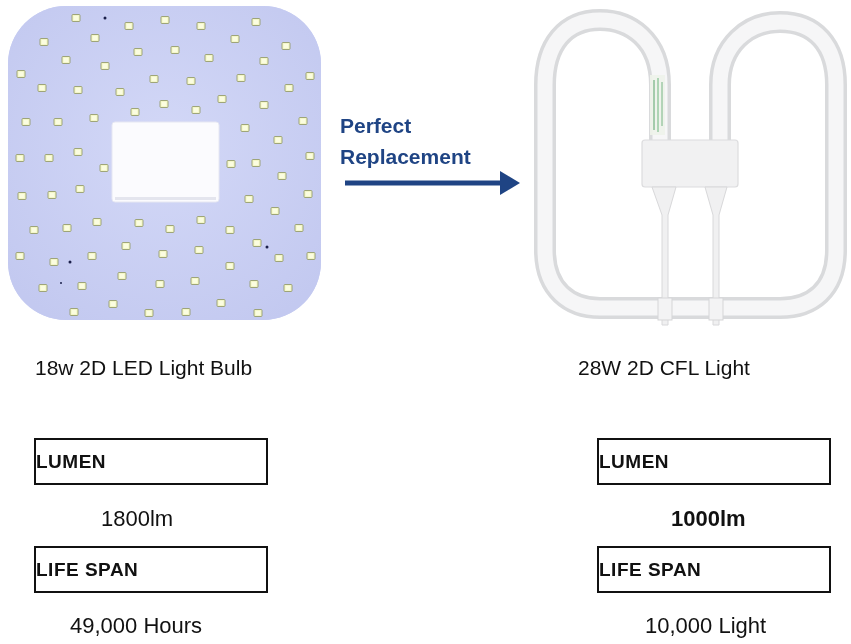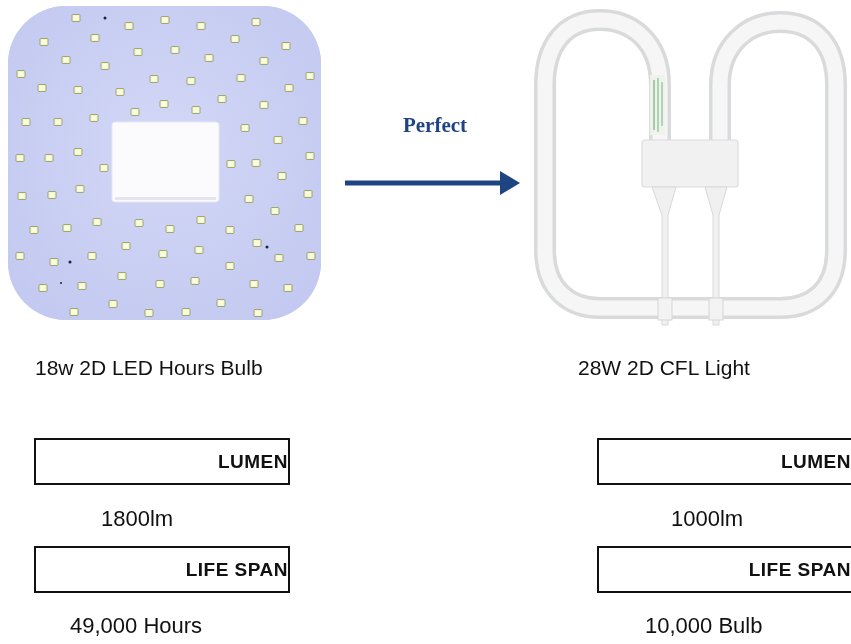--- a/index.html
+++ b/index.html
@@ -13,60 +13,59 @@
       left: 8px; top: 6px; width: 313px; height: 314px;
       background: #c9cff3;
       border-radius: 58px;
       overflow: hidden;
     }
     #led-board svg { width: 100%; height: 100%; display: block; }
 
     
     #replacement-caption {
       left: 340px; top: 110px; width: 190px;
-      text-align: center;
+      text-align: left;
       color: #1f4484;
       font-weight: bold;
       font-size: 21px;
       line-height: 31px;
-      font-family: Liberation Serif, serif;
     }
     #arrow {
       left: 345px; top: 168px; width: 175px; height: 30px;
     }
 
     
     #cfl-lamp {
       left: 530px; top: 0px; width: 321px; height: 340px;
     }
 
     .product-title {
       font-size: 21px;
       color: #111;
       white-space: nowrap;
     }
     #led-title { left: 35px; top: 356px; }
     #cfl-title { left: 578px; top: 356px; }
 
     .spec-box {
-      width: 256px; height: 47px;
+      width: 234px; height: 47px;
       border: 2px solid #111;
-      display: flex; align-items: center; justify-content: flex-end;
+      display: flex; align-items: center; justify-content: flex-start;
       font-weight: bold; font-size: 19px; letter-spacing: 0.5px;
       background: #fff;
     }
     #led-lumen-box { left: 34px; top: 438px; }
     #led-life-box  { left: 34px; top: 546px; }
     #cfl-lumen-box { left: 597px; top: 438px; }
     #cfl-life-box  { left: 597px; top: 546px; }
 
     .spec-value { font-size: 22px; white-space: nowrap; }
     #led-lumen-value { left: 101px; top: 506px; }
     #led-life-value  { left: 70px;  top: 613px; }
-    #cfl-lumen-value { left: 671px; top: 506px; }
+    #cfl-lumen-value { left: 671px; top: 506px; font-weight: bold; }
     #cfl-life-value  { left: 645px; top: 613px; }
   </style>
 </head>
 <body>
 
 <div id="led-board" class="abs">
   <svg viewBox="0 0 313 314">
     <defs>
       <radialGradient id="boardg" cx="50%" cy="45%" r="65%">
         <stop offset="0%" stop-color="#d3d8f7"></stop>
@@ -167,20 +166,21 @@
     <circle cx="259" cy="241" r="1.5" fill="#1a1f4a"></circle>
     <circle cx="53" cy="277" r="1" fill="#1a1f4a"></circle>
 
     <rect x="104" y="116" width="107" height="80" rx="3" fill="#fbfbfe" stroke="#e6e7f2" stroke-width="1"></rect>
     <rect x="107" y="191" width="101" height="3" fill="#e4e5ee"></rect>
   </svg>
 </div>
 
 <div id="replacement-caption" class="abs">
   <div>Perfect</div>
+  <div>Replacement</div>
 </div>
 <div id="arrow" class="abs">
   <svg width="175" height="30" viewBox="0 0 175 30">
     <rect x="0" y="12.5" width="158" height="5" fill="#1f4484"></rect>
     <polygon points="155,3 175,15 155,27" fill="#1f4484"></polygon>
   </svg>
 </div>
 
 <div id="cfl-lamp" class="abs">
   <svg width="321" height="340" viewBox="0 0 321 340">
@@ -224,32 +224,32 @@
 
     <rect x="112" y="140" width="96" height="47" rx="3" fill="#f1f1f2" stroke="#dcdcde" stroke-width="1.2"></rect>
 
     <path d="M 122 187 L 132 215 L 132 325 L 138 325 L 138 215 L 146 187 Z" fill="#f0f0f1" stroke="#d8d8da" stroke-width="1"></path>
     <path d="M 175 187 L 183 215 L 183 325 L 189 325 L 189 215 L 197 187 Z" fill="#f0f0f1" stroke="#d8d8da" stroke-width="1"></path>
     <rect x="128" y="298" width="14" height="22" fill="#f3f3f4" stroke="#d5d5d7" stroke-width="1"></rect>
     <rect x="179" y="298" width="14" height="22" fill="#f3f3f4" stroke="#d5d5d7" stroke-width="1"></rect>
   </svg>
 </div>
 
-<div id="led-title" class="abs product-title">18w 2D LED Hours Bulb</div>
+<div id="led-title" class="abs product-title">18w 2D LED Light Bulb</div>
 <div id="cfl-title" class="abs product-title">28W 2D CFL Light</div>
 
 <div id="led-lumen-box" class="abs spec-box">
   <span>LUMEN</span>
 </div>
 <div id="led-lumen-value" class="abs spec-value">1800lm</div>
 <div id="led-life-box" class="abs spec-box">
   <span>LIFE SPAN</span>
 </div>
 <div id="led-life-value" class="abs spec-value">49,000 Hours</div>
 
 <div id="cfl-lumen-box" class="abs spec-box">
   <span>LUMEN</span>
 </div>
 <div id="cfl-lumen-value" class="abs spec-value">1000lm</div>
 <div id="cfl-life-box" class="abs spec-box">
   <span>LIFE SPAN</span>
 </div>
-<div id="cfl-life-value" class="abs spec-value">10,000 Bulb</div>
+<div id="cfl-life-value" class="abs spec-value">10,000 Light</div>
 
 </body></html>

